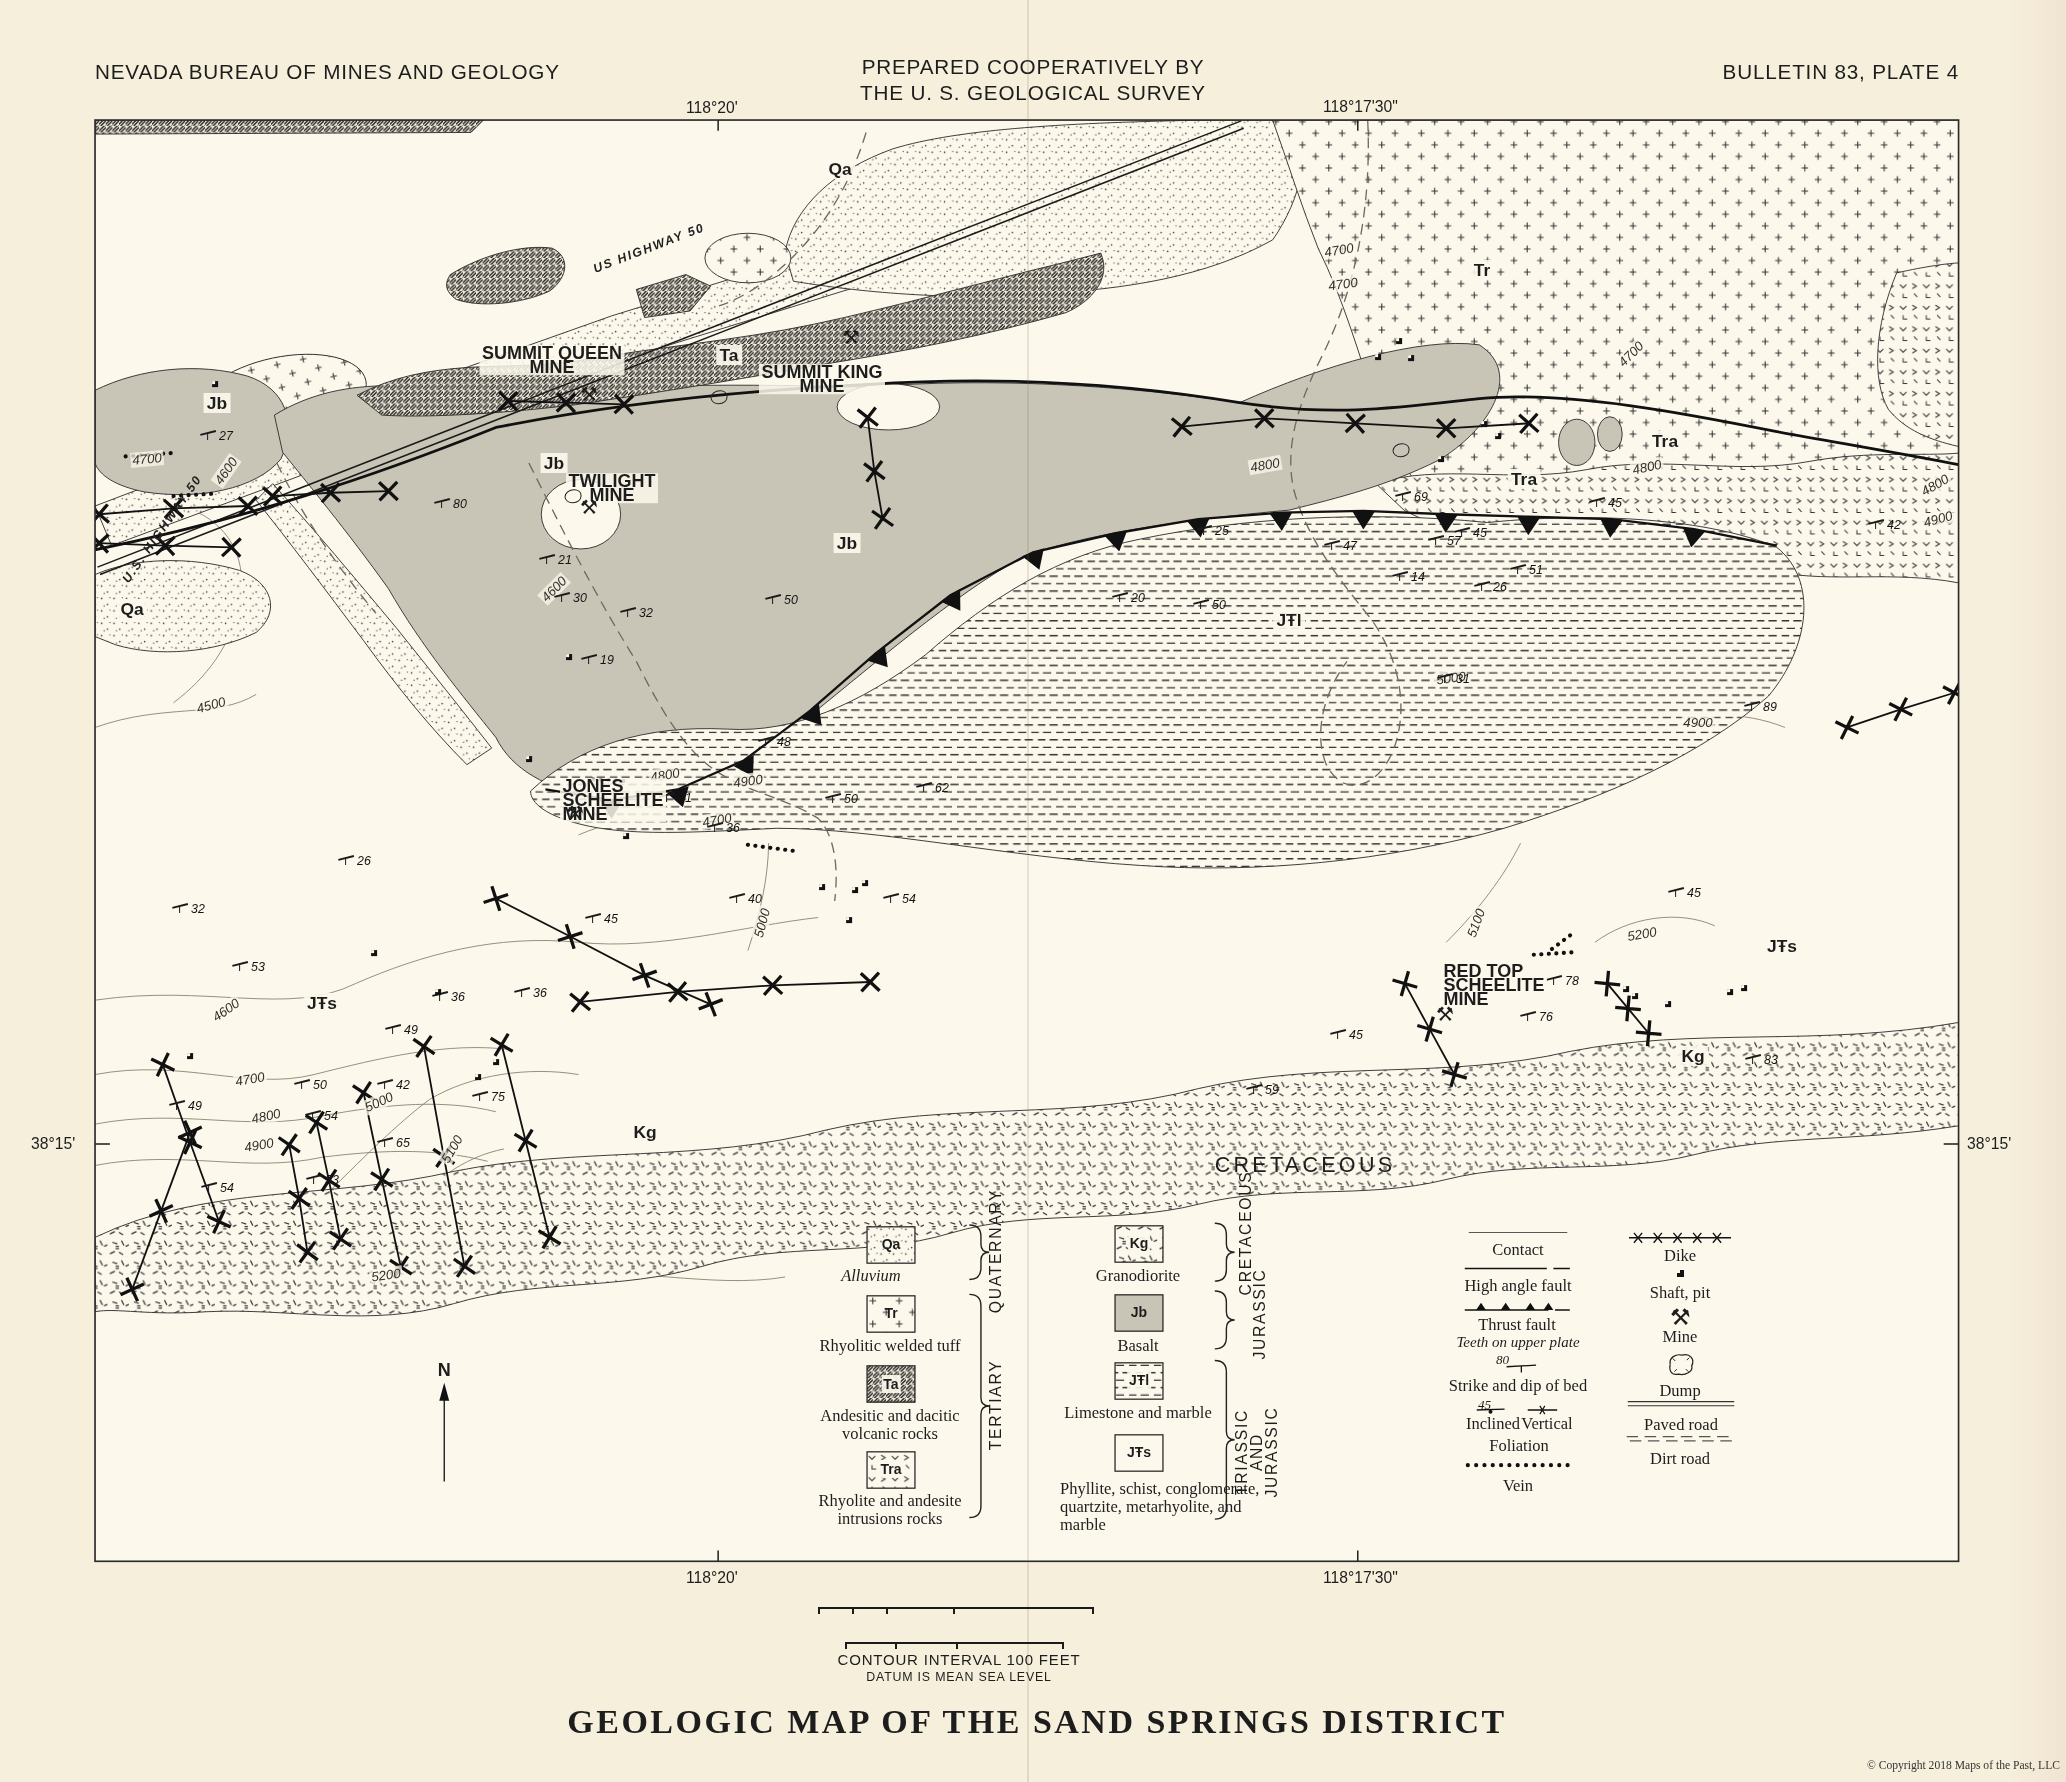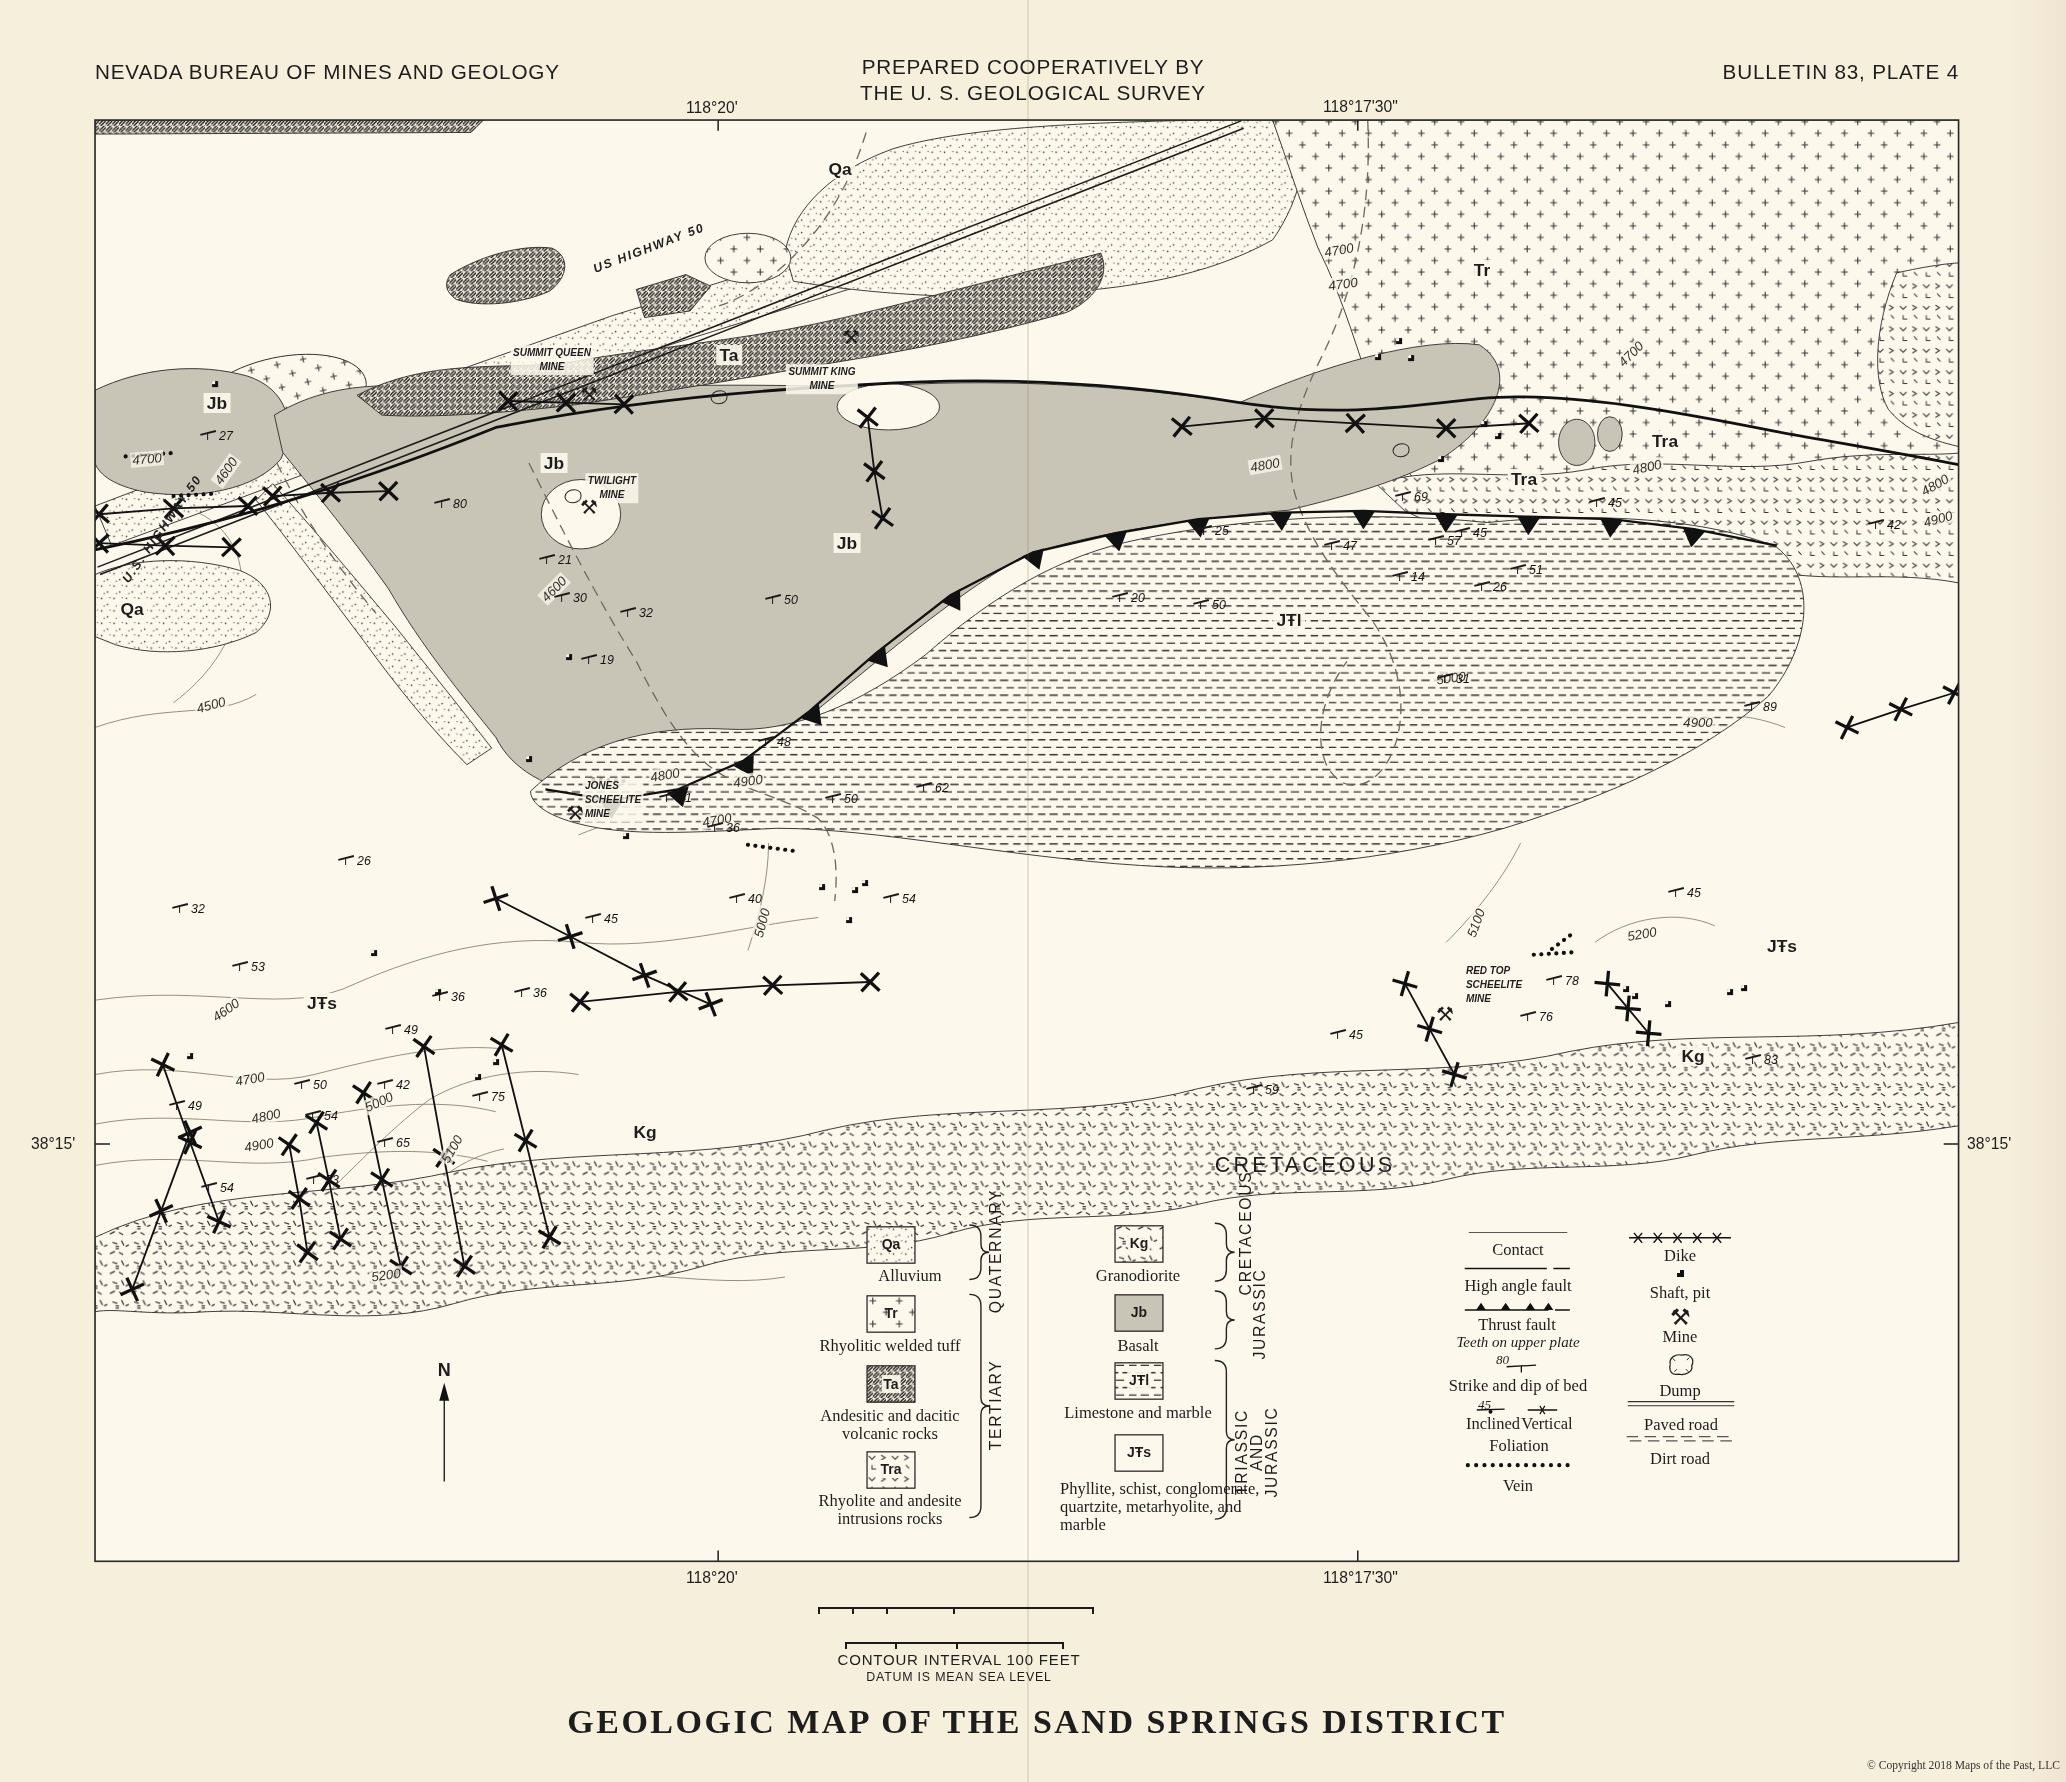--- a/index.html
+++ b/index.html
@@ -14,21 +14,21 @@
   .abs{position:absolute;}
   
   #map-label-layer{position:absolute;left:0;top:0;width:2066px;height:1783px;pointer-events:none;}
   #map-label-layer>*{position:absolute;transform:translate(-50%,-50%);white-space:pre;}
   .unit-label{font-size:17.4px;font-weight:bold;background:rgba(252,248,236,.9);padding:0 3.3px;line-height:20px;}
   .contour-label{font-size:13.2px;font-style:italic;color:#33302a;background:rgba(252,248,236,.75);padding:0 1.7px;}
   .dip-label{font-size:12.4px;font-style:italic;color:#141414;}
   .dip-label::before{content:"";position:absolute;left:-19px;top:3.3px;width:15.7px;height:1.7px;background:#1a1a1a;transform:rotate(-14deg);}
   .dip-label::after{content:"";position:absolute;left:-12.4px;top:5px;width:1.7px;height:5.8px;background:#1a1a1a;}
   .road-label{font-size:12.4px;font-style:italic;font-weight:bold;letter-spacing:1.7px;color:#222;}
-  .mine-label{font-size:10px;font-style:italic;font-weight:bold;text-align:center;line-height:14px;white-space:pre-line !important;
+  .mine-label{font-size:18px;font-weight:bold;text-align:center;line-height:14px;white-space:pre-line !important;
       background:rgba(252,248,236,.85);padding:0.8px 2.5px;}
   .mine-label.la{text-align:left;}
   .mine-sym{font-size:20px;line-height:20px;font-family:"DejaVu Sans",sans-serif;}
   .shaft-pit{width:5.8px;height:5.8px;background:#111;}
   .shaft-pit::after{content:"";position:absolute;left:0;top:0;width:2.5px;height:2.5px;background:#fcf8ec;}
   .dump-sym{width:15px;height:11.6px;border:1.2px solid #222;border-radius:60% 45% 55% 50%;background:transparent;}
   .coord{position:absolute;font-size:15.7px;white-space:nowrap;}
   
   .lg-name{position:absolute;transform:translate(-50%,0);font-family:"Liberation Serif",serif;font-size:16.5px;
            text-align:center;white-space:pre-line;line-height:18px;}
@@ -381,21 +381,21 @@
       <polygon points="10,2 4,24 16,24" fill="#111"></polygon>
     </svg>
   </div>
 
   <div class="expl-title" style="left:1305px;top:1153px;">CRETACEOUS</div>
 
   <svg class="lg-box" style="left:866px;top:1226px;" width="50" height="38" viewBox="0 0 60 46">
       <rect x="1" y="1" width="58" height="44" fill="url(#pQa)" stroke="#222" stroke-width="1.5"></rect>
     </svg>
   <div class="lg-name" style="left:891px;top:1235px;font-weight:bold;font-family:'Liberation Sans',sans-serif;font-size:14px;">Qa</div>
-  <div class="lg-name" style="left:910px;top:1267px;">Alluvium</div>
+  <div class="lg-name" style="left:871px;top:1267px;font-style:italic;">Alluvium</div>
 
   <svg class="lg-box" style="left:866px;top:1295px;" width="50" height="38" viewBox="0 0 60 46">
       <rect x="1" y="1" width="58" height="44" fill="url(#pTr)" stroke="#222" stroke-width="1.5"></rect>
     </svg>
   <div class="lg-name" style="left:891px;top:1304px;font-weight:bold;font-family:'Liberation Sans',sans-serif;font-size:14px;">Tr</div>
   <div class="lg-name" style="left:890px;top:1337px;">Rhyolitic welded tuff</div>
 
   <svg class="lg-box" style="left:866px;top:1365px;" width="50" height="38" viewBox="0 0 60 46">
       <rect x="1" y="1" width="58" height="44" fill="url(#pTa)" stroke="#222" stroke-width="1.5"></rect>
     </svg>

